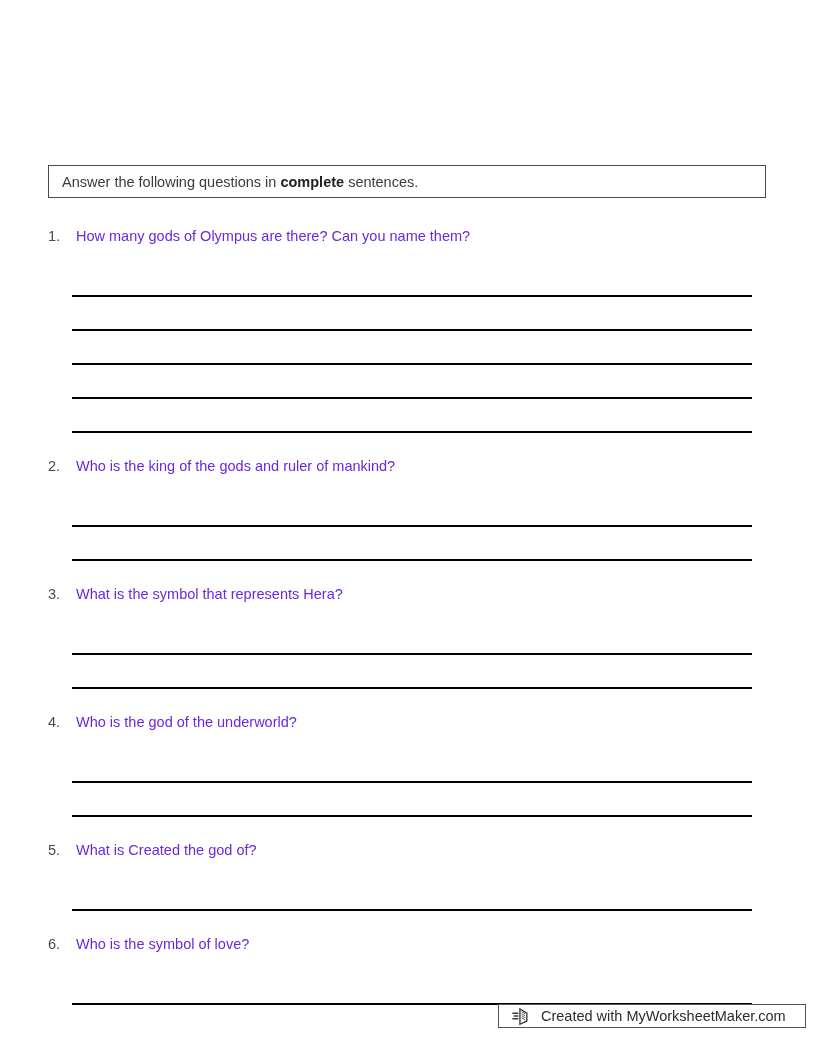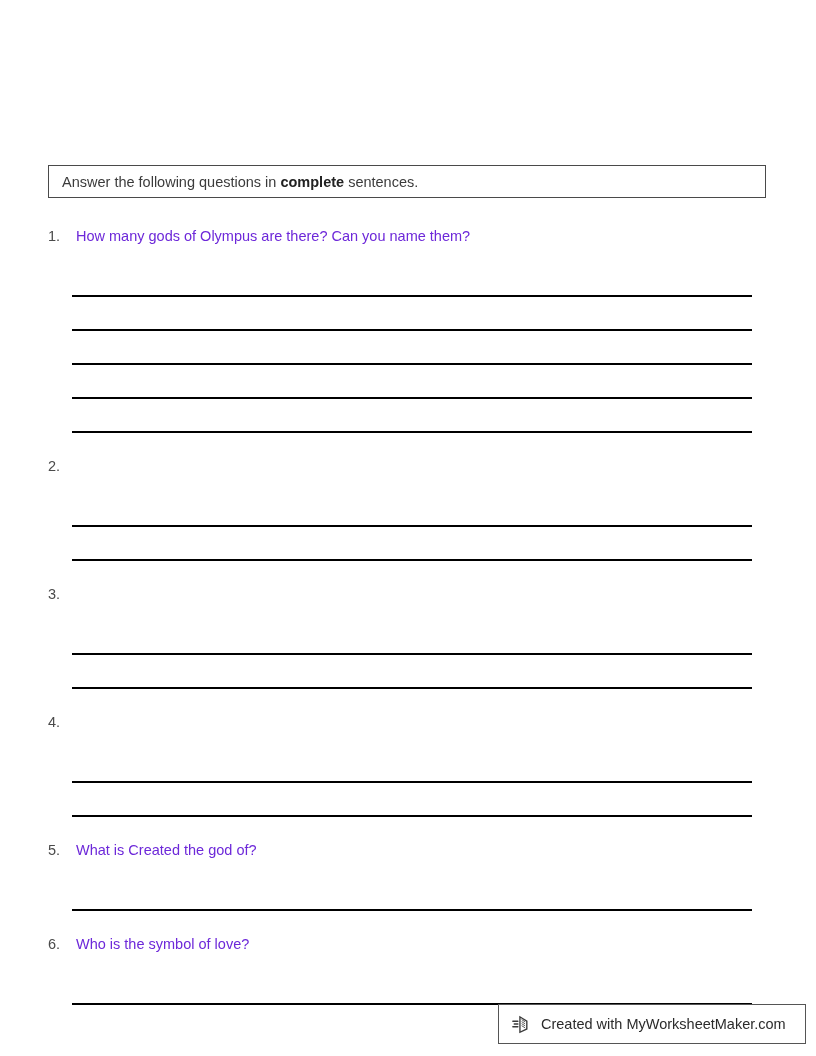--- a/index.html
+++ b/index.html
@@ -134,21 +134,21 @@
   .q-gap {
     height: 25px;
   }
 
   
   .footer-badge {
     position: absolute;
     left: 498px;
     top: 1004px;
     width: 308px;
-    height: 40px;
+    height: 24px;
     border: 1.3px solid #555555;
     box-sizing: border-box;
     background: #ffffff;
     display: flex;
     align-items: center;
     padding-left: 12px;
   }
   .badge-logo {
     width: 22px;
     height: 22px;
@@ -185,40 +185,43 @@
           <div class="answer-line"></div>
           <div class="answer-line"></div>
           <div class="answer-line"></div>
           <div class="answer-line"></div>
         </div>
         <div class="q-gap"></div>
       </div>
       <div class="question-block">
         <div class="q-head">
           <span class="q-num">2.</span>
+          <span class="q-text">Who is the king of the gods and ruler of mankind?</span>
         </div>
         <div class="answer-lines">
           <div class="answer-line"></div>
           <div class="answer-line"></div>
         </div>
         <div class="q-gap"></div>
       </div>
       <div class="question-block">
         <div class="q-head">
           <span class="q-num">3.</span>
+          <span class="q-text">What is the symbol that represents Hera?</span>
         </div>
         <div class="answer-lines">
           <div class="answer-line"></div>
           <div class="answer-line"></div>
         </div>
         <div class="q-gap"></div>
       </div>
       <div class="question-block">
         <div class="q-head">
           <span class="q-num">4.</span>
+          <span class="q-text">Who is the god of the underworld?</span>
         </div>
         <div class="answer-lines">
           <div class="answer-line"></div>
           <div class="answer-line"></div>
         </div>
         <div class="q-gap"></div>
       </div>
       <div class="question-block">
         <div class="q-head">
           <span class="q-num">5.</span>

